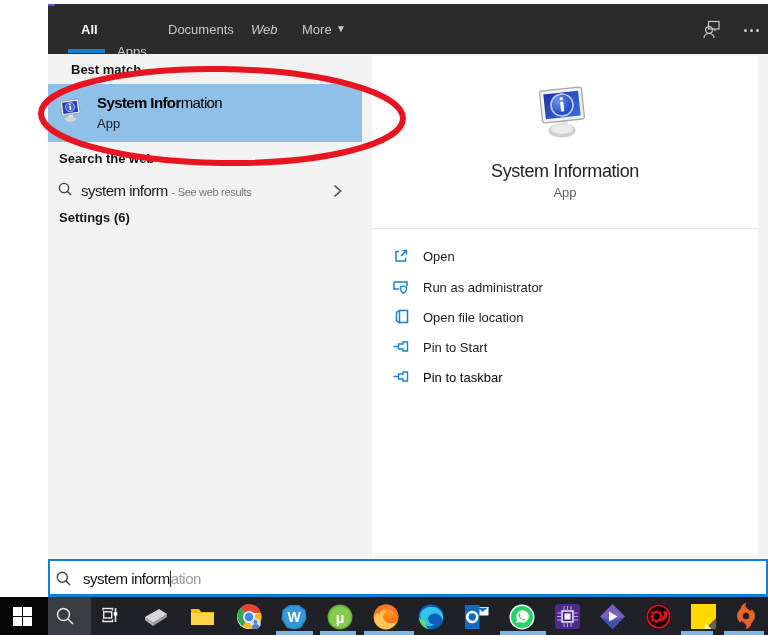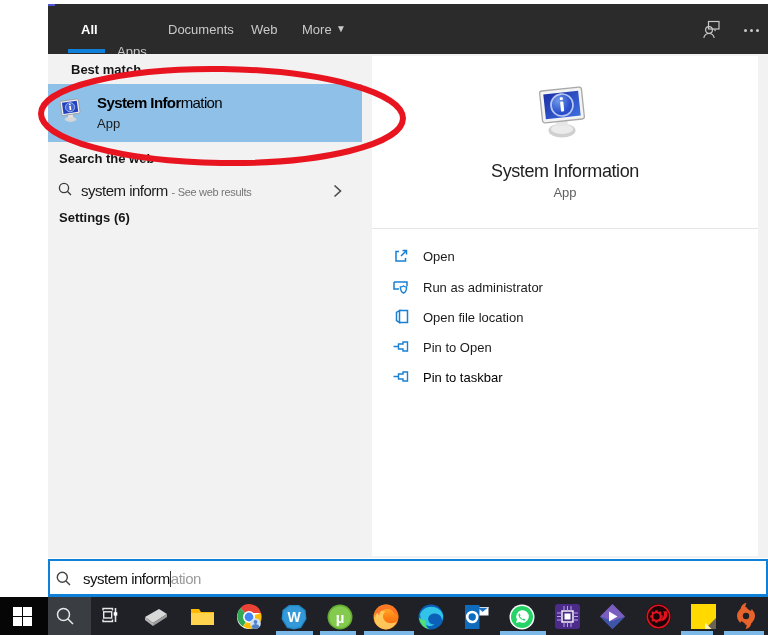--- a/index.html
+++ b/index.html
@@ -7,21 +7,21 @@
   .abs{position:absolute;white-space:nowrap;}
 </style>
 </head>
 <body>
 
 <div class="abs" style="left:48px;top:4px;width:720px;height:50px;background:#2b2b2b;"></div>
 <div class="abs" style="left:60px;top:4px;width:720px;height:50px;color:#c9c9c9;font-size:13px;border-radius:9px;">
   <span class="abs" style="left:21px;top:18px;color:#fff;font-weight:bold;">All</span>
   <span class="abs" style="left:57px;top:18px;margin-top:22px;">Apps</span>
   <span class="abs" style="left:108px;top:18px;">Documents</span>
-  <span class="abs" style="left:191px;top:18px;">Web</span>
+  <span class="abs" style="left:191px;top:18px;font-style:italic;">Web</span>
   <span class="abs" style="left:242px;top:18px;">More</span>
   <span class="abs" style="left:276px;top:19px;font-size:10px;">▼</span>
   <div class="abs" style="left:8px;top:45px;width:37px;height:4px;background:#0f80da;"></div>
 
   <svg class="abs" style="left:643px;top:16px;" width="19" height="19" viewBox="0 0 19 19">
     <rect x="5.5" y="1.5" width="10.5" height="7.5" fill="none" stroke="#c9c9c9" stroke-width="1.2"></rect>
     <path d="M10.2 9.6 L12.6 11.6 L12.6 9.6 Z" fill="#c9c9c9"></path>
     <circle cx="6" cy="10" r="3.4" fill="none" stroke="#c9c9c9" stroke-width="1.2"></circle>
     <path d="M0.8 17.8 A5.3 5.3 0 0 1 11.2 17.8" fill="none" stroke="#c9c9c9" stroke-width="1.2"></path>
   </svg>
@@ -114,21 +114,21 @@
   <svg class="abs" style="left:395px;top:309px;" width="14" height="15" viewBox="0 0 14 15">
     <path d="M4.5 1.5 H12.5 V13.5 H4.5" fill="none" stroke="#1a80d4" stroke-width="1.5"></path>
     <path d="M4.5 1.5 L1.5 3.5 V11.5 L4.5 13.5 Z" fill="none" stroke="#1a80d4" stroke-width="1.5"></path>
   </svg>
   <div class="abs" style="left:423px;top:310px;font-size:13px;color:#1b1b1b;">Open file location</div>
 
   <svg class="abs" style="left:393px;top:340px;" width="16" height="13" viewBox="0 0 16 13">
     <line x1="0.5" y1="6.5" x2="5" y2="6.5" stroke="#1a80d4" stroke-width="1.5"></line>
     <path d="M5.5 4 L10 4 L10 2 L14.5 2 L14.5 11 L10 11 L10 9 L5.5 9 Z" fill="none" stroke="#1a80d4" stroke-width="1.4"></path>
   </svg>
-  <div class="abs" style="left:423px;top:340px;font-size:13px;color:#1b1b1b;">Pin to Open</div>
+  <div class="abs" style="left:423px;top:340px;font-size:13px;color:#1b1b1b;">Pin to Start</div>
 
   <svg class="abs" style="left:393px;top:370px;" width="16" height="13" viewBox="0 0 16 13">
     <line x1="0.5" y1="6.5" x2="5" y2="6.5" stroke="#1a80d4" stroke-width="1.5"></line>
     <path d="M5.5 4 L10 4 L10 2 L14.5 2 L14.5 11 L10 11 L10 9 L5.5 9 Z" fill="none" stroke="#1a80d4" stroke-width="1.4"></path>
   </svg>
   <div class="abs" style="left:423px;top:370px;font-size:13px;color:#000000;">Pin to taskbar</div>
 </div>
 
 <svg class="abs" style="left:0;top:0;pointer-events:none;" width="768" height="635" viewBox="0 0 768 635">
   <ellipse cx="222" cy="116" rx="181" ry="47" fill="none" stroke="#e8141f" stroke-width="6" transform="rotate(0.8 222 116)"></ellipse>

